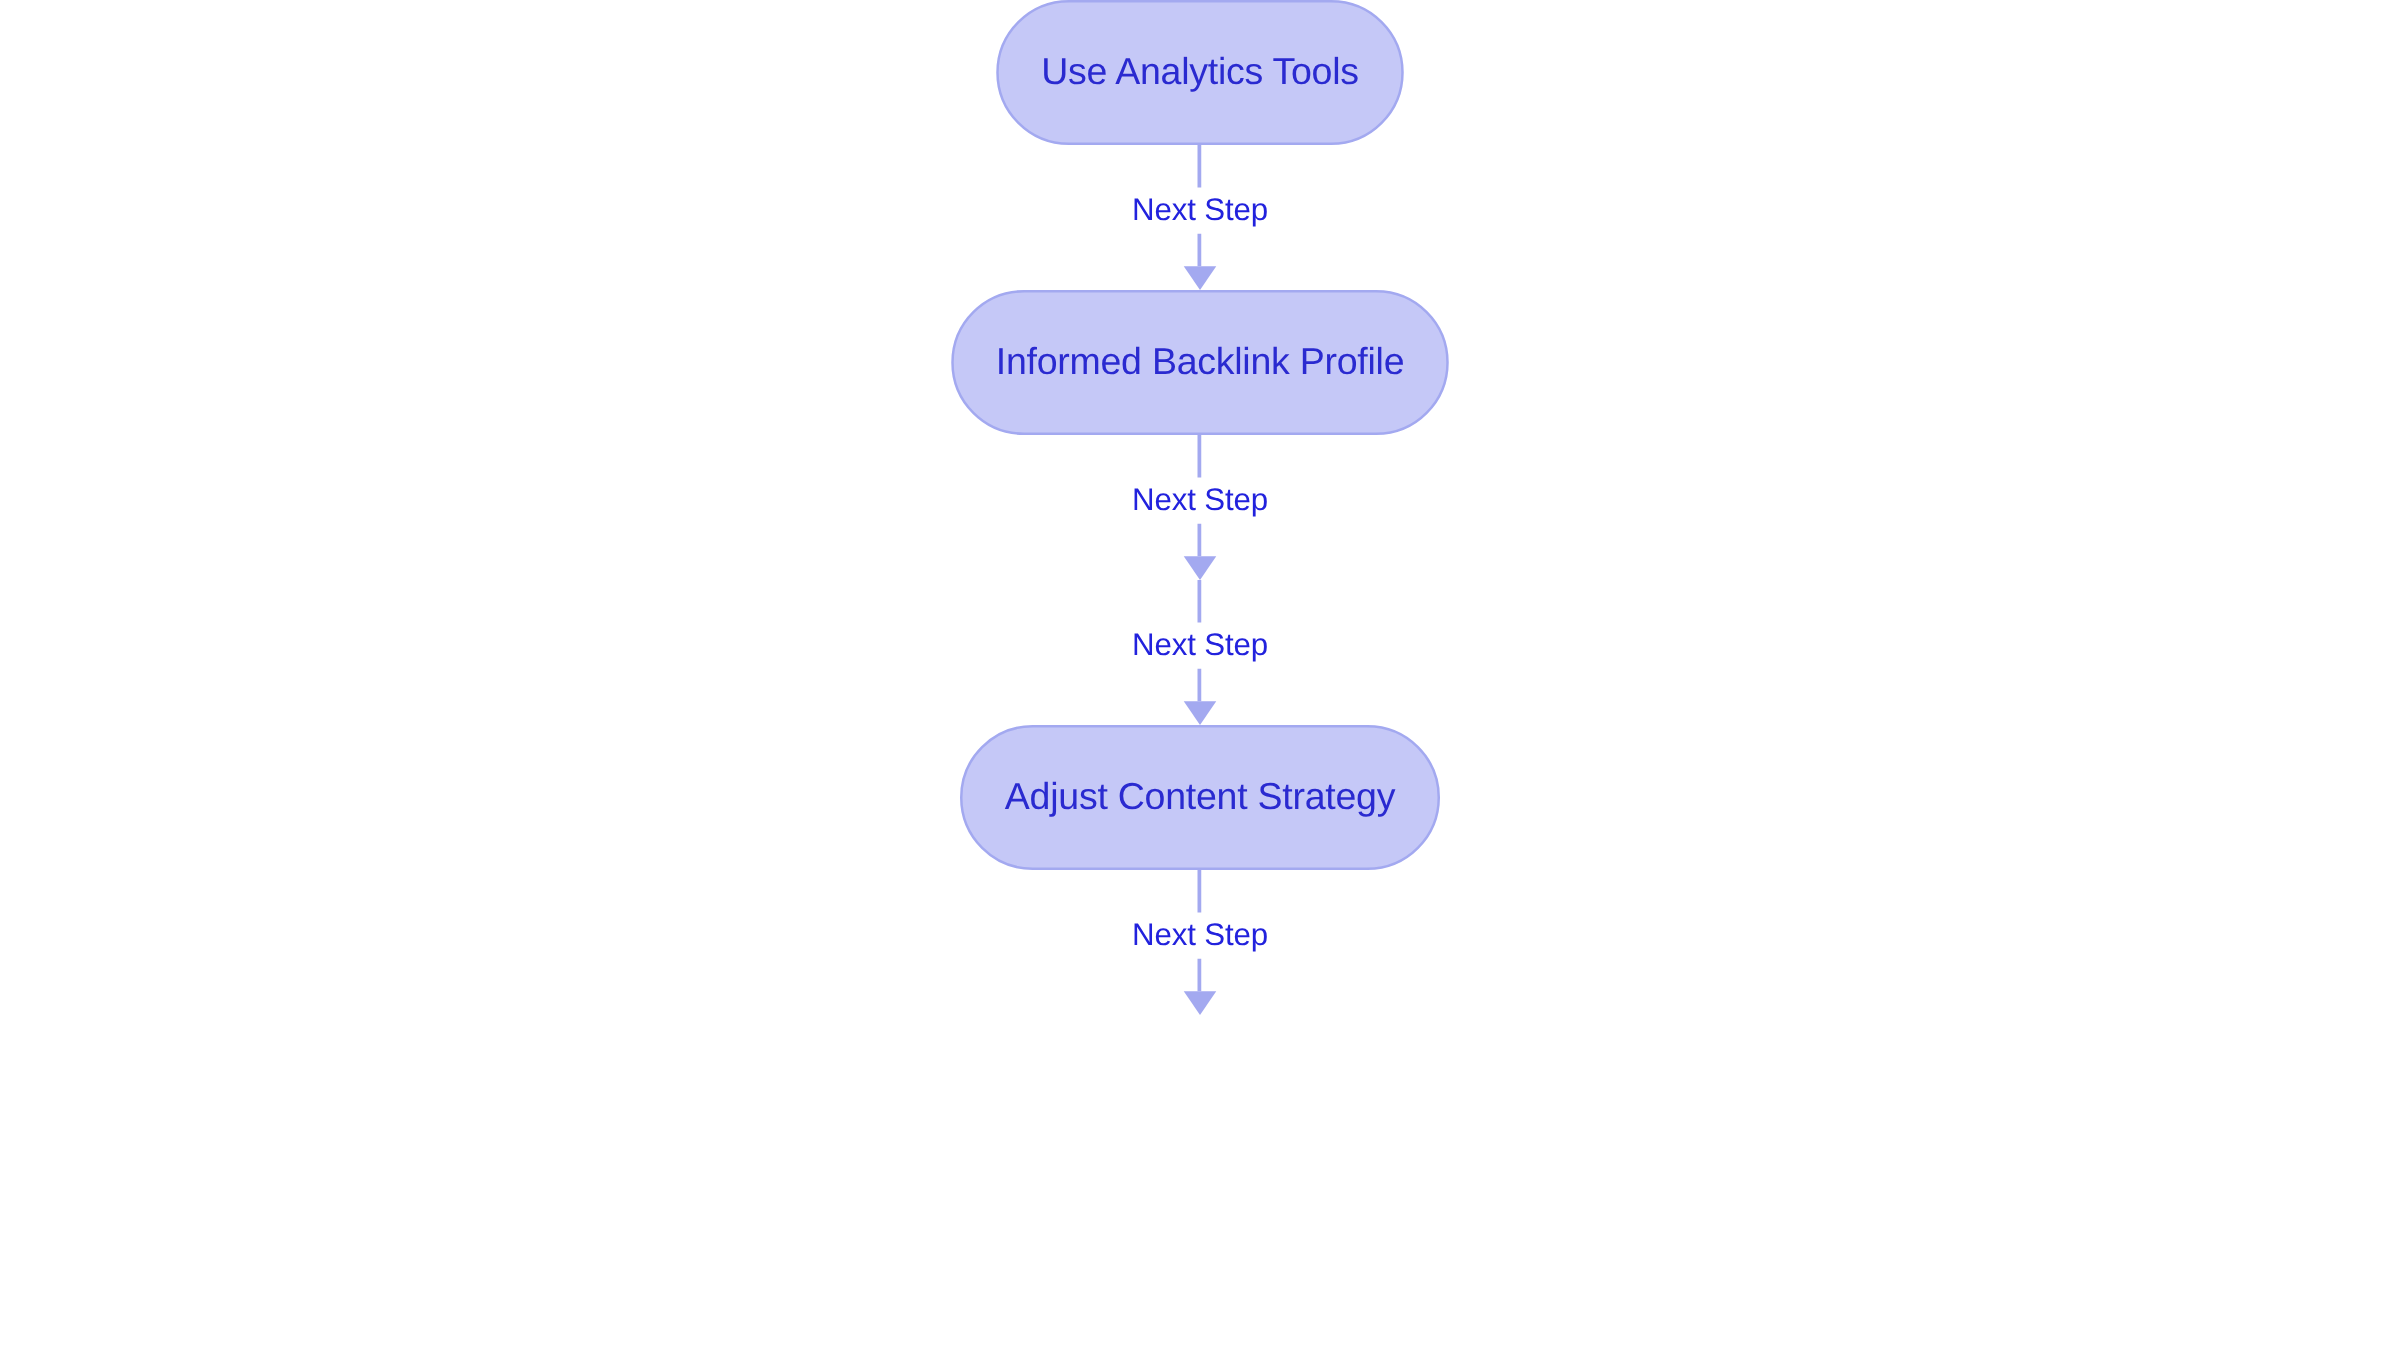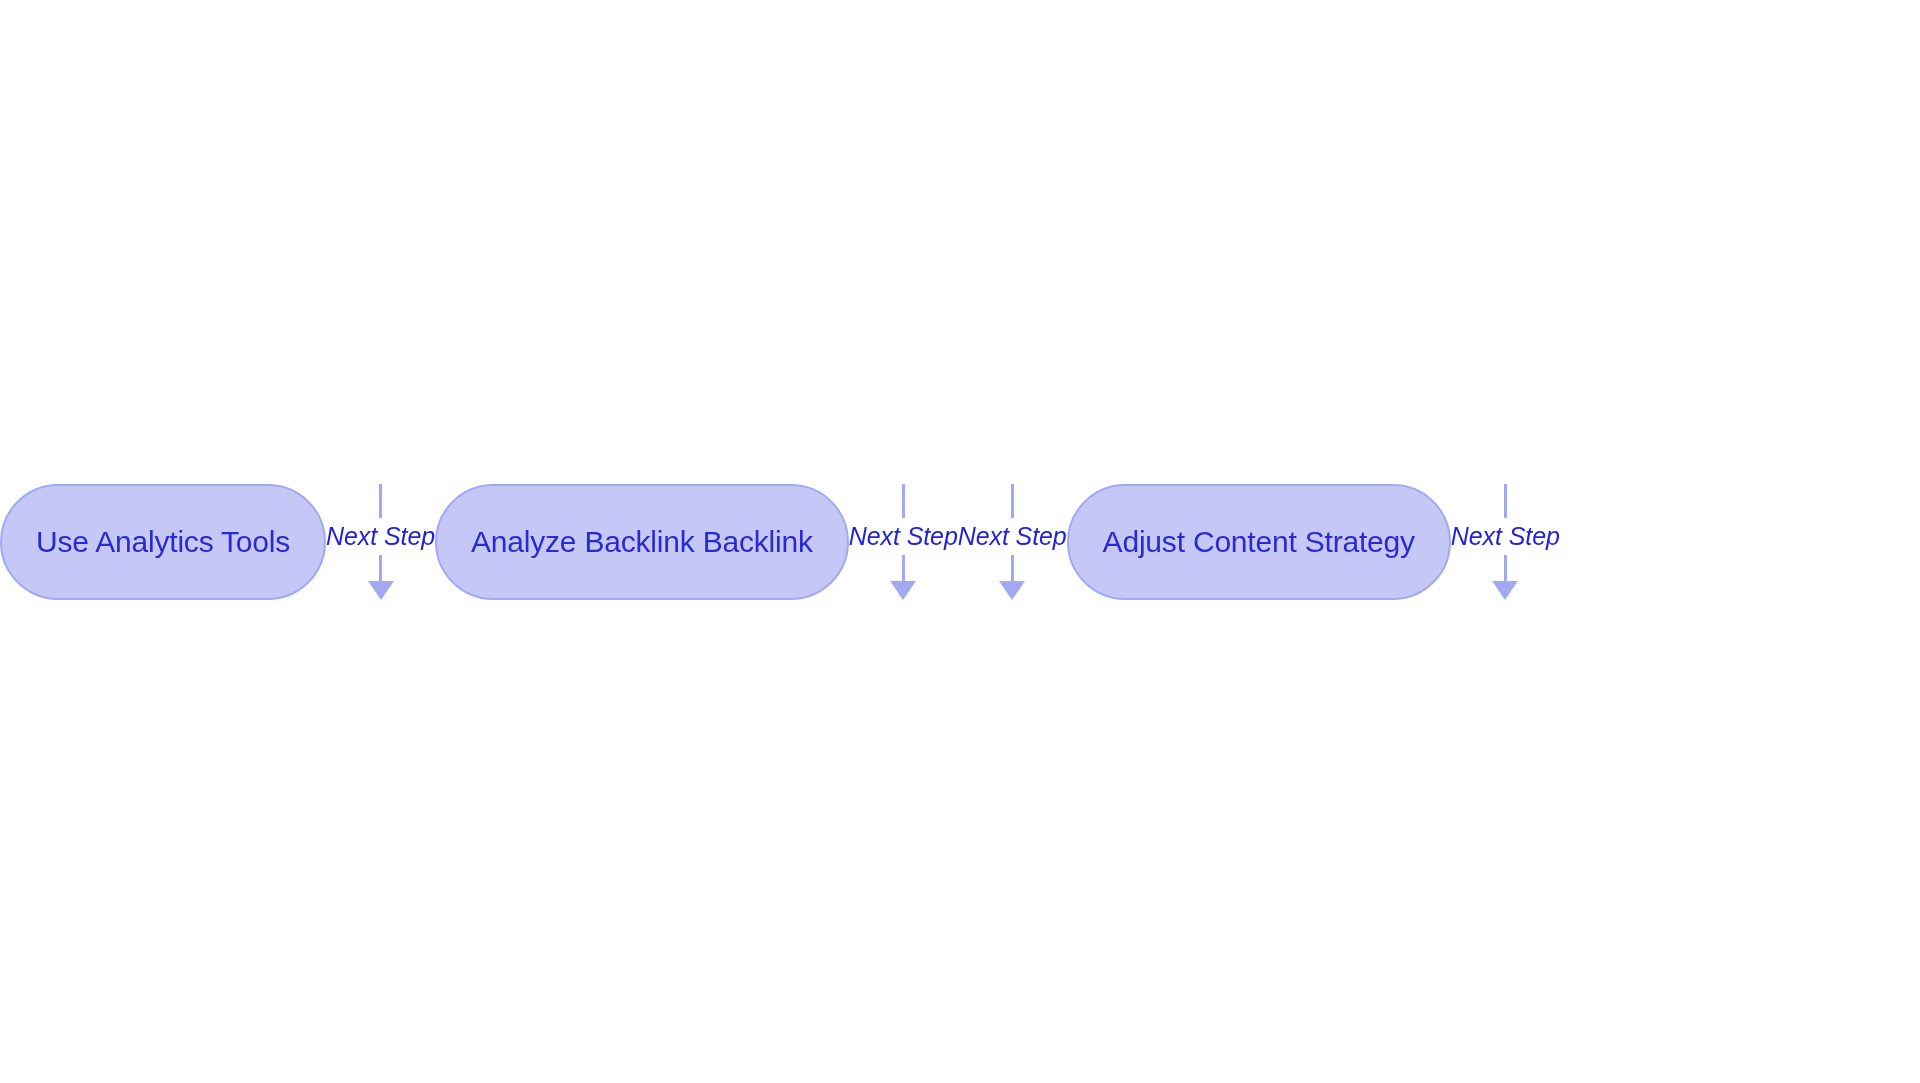--- a/index.html
+++ b/index.html
@@ -14,21 +14,21 @@
     overflow: hidden;
     font-family: "Liberation Sans", sans-serif;
   }
 
   #flowchart {
     position: relative;
     width: 1920px;
     height: 1083px;
     background: #ffffff;
     display: flex;
-    flex-direction: row;
+    flex-direction: column;
     align-items: center;
   }
 
   
   .node {
     box-sizing: border-box;
     height: 116px;
     background: #c5c8f7;
     border: 2px solid #a3a9f0;
     border-radius: 58px;
@@ -46,21 +46,20 @@
     white-space: nowrap;
     line-height: 1;
   }
 
   
   .connector {
     display: flex;
     flex-direction: column;
     align-items: center;
     justify-content: flex-start;
-    font-style: italic;
   }
   .conn-line {
     width: 3px;
     background: #a3a9f0;
   }
   .conn-line.top    { height: 34px; }
   .conn-line.bottom { height: 26px; }
 
   .conn-label {
     font-family: "Liberation Sans", sans-serif;
@@ -91,21 +90,21 @@
   </div>
 
   <div class="connector">
     <div class="conn-line top"></div>
     <span class="conn-label">Next Step</span>
     <div class="conn-line bottom"></div>
     <div class="arrowhead"></div>
   </div>
 
   <div class="node">
-    <span class="node-label">Analyze Backlink Backlink</span>
+    <span class="node-label">Informed Backlink Profile</span>
   </div>
 
   <div class="connector">
     <div class="conn-line top"></div>
     <span class="conn-label">Next Step</span>
     <div class="conn-line bottom"></div>
     <div class="arrowhead"></div>
   </div>
 
 

